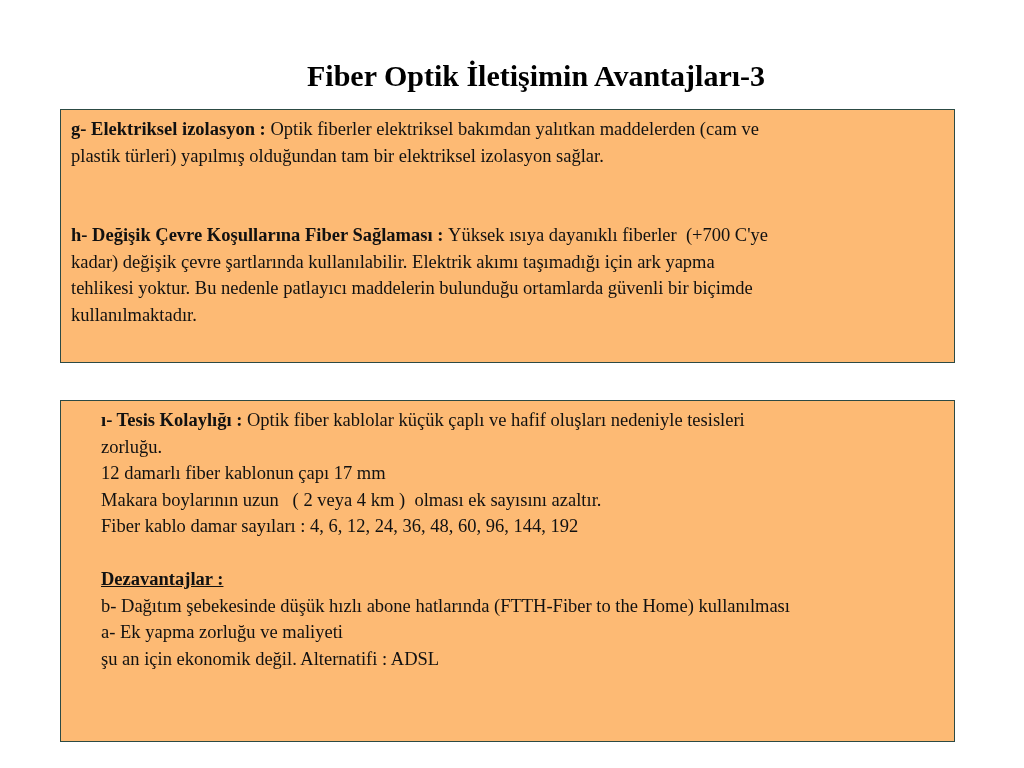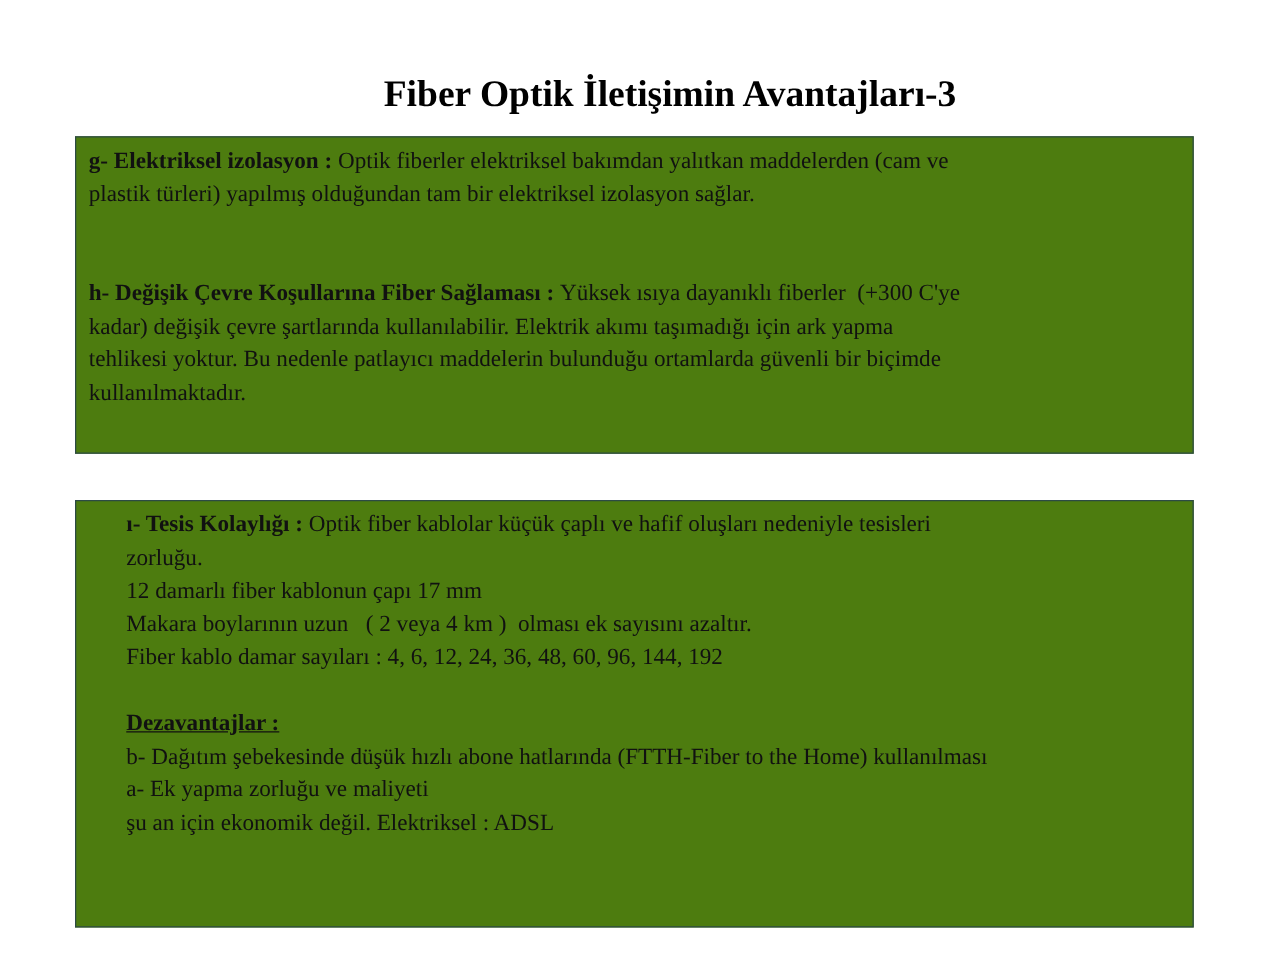--- a/index.html
+++ b/index.html
@@ -9,51 +9,51 @@
       font-family: "Liberation Serif", "DejaVu Serif", serif;
       color: #111;
     }
     .title {
       position: absolute; left: 0; width: 1072px; top: 56px;
       text-align: center; font-size: 30px; font-weight: bold; color: #000;
       line-height: 40px;
     }
     .box {
       position: absolute; left: 60px; width: 882px;
-      background: #4d7c0f; border: 1.5px solid #2c4a44;
+      background: #fdba74; border: 1.5px solid #2c4a44;
       padding: 6px 6px 6px 10px; box-sizing: border-box;
       font-size: 18.5px; line-height: 26.5px;
     }
     .box1 { top: 109px; height: 254px; width: 895px; }
     .box2 { top: 400px; height: 342px; width: 895px; padding-left: 40px; }
     .line { display: block; white-space: pre-wrap; }
     .bold { font-weight: bold; }
     .ul { text-decoration: underline; font-weight: bold; }
     .gap { display: block; height: 26.5px; }
     .gap2 { display: block; height: 53px; }
   </style>
 </head>
 <body>
 
 <div class="title">Fiber Optik İletişimin Avantajları-3</div>
 
 <div class="box box1">
   <span class="line"><span class="bold">g- Elektriksel izolasyon : </span><span>Optik fiberler elektriksel bakımdan yalıtkan maddelerden (cam ve</span></span>
   <span class="line">plastik türleri) yapılmış olduğundan tam bir elektriksel izolasyon sağlar.</span>
   <span class="gap2"></span>
-  <span class="line"><span class="bold">h- Değişik Çevre Koşullarına Fiber Sağlaması : </span><span>Yüksek ısıya dayanıklı fiberler  (+300 C'ye</span></span>
+  <span class="line"><span class="bold">h- Değişik Çevre Koşullarına Fiber Sağlaması : </span><span>Yüksek ısıya dayanıklı fiberler  (+700 C'ye</span></span>
   <span class="line">kadar) değişik çevre şartlarında kullanılabilir. Elektrik akımı taşımadığı için ark yapma</span>
   <span class="line">tehlikesi yoktur. Bu nedenle patlayıcı maddelerin bulunduğu ortamlarda güvenli bir biçimde</span>
   <span class="line">kullanılmaktadır.</span>
 </div>
 
 <div class="box box2">
   <span class="line"><span class="bold">ı- Tesis Kolaylığı : </span><span>Optik fiber kablolar küçük çaplı ve hafif oluşları nedeniyle tesisleri</span></span>
   <span class="line">zorluğu.</span>
   <span class="line">12 damarlı fiber kablonun çapı 17 mm</span>
   <span class="line">Makara boylarının uzun   ( 2 veya 4 km )  olması ek sayısını azaltır.</span>
   <span class="line">Fiber kablo damar sayıları : 4, 6, 12, 24, 36, 48, 60, 96, 144, 192</span>
   <span class="gap"></span>
   <span class="line ul">Dezavantajlar :</span>
   <span class="line">b- Dağıtım şebekesinde düşük hızlı abone hatlarında (FTTH-Fiber to the Home) kullanılması</span>
   <span class="line">a- Ek yapma zorluğu ve maliyeti</span>
-  <span class="line">şu an için ekonomik değil. Elektriksel : ADSL</span>
+  <span class="line">şu an için ekonomik değil. Alternatifi : ADSL</span>
 </div>
 
 </body></html>

